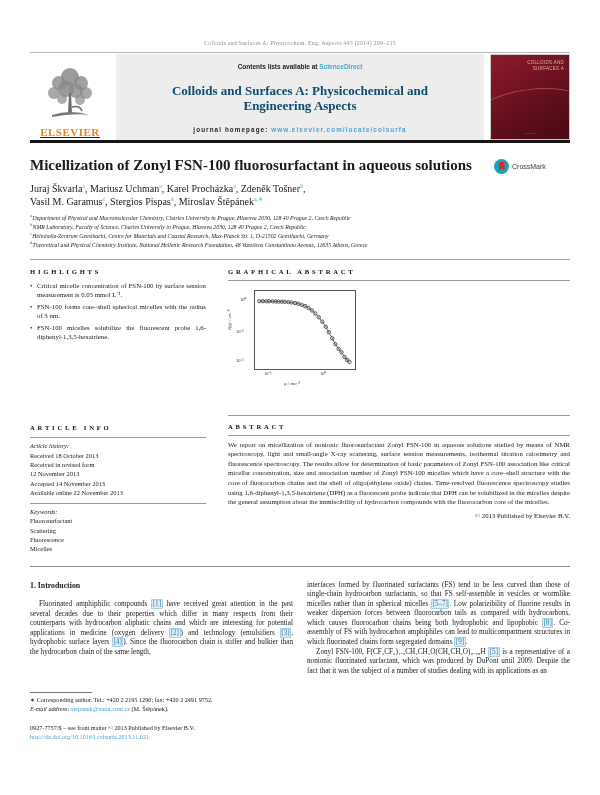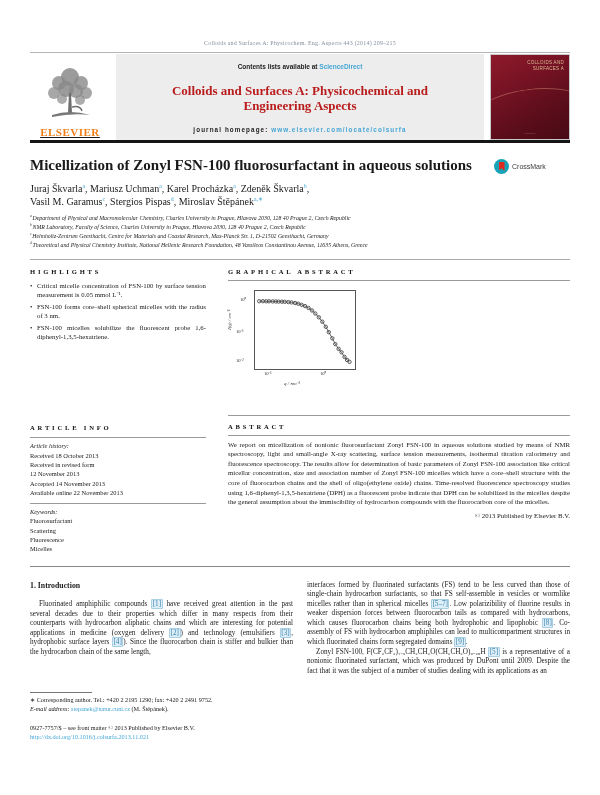--- a/index.html
+++ b/index.html
@@ -6,21 +6,21 @@
   .page{position:relative;width:600px;height:795px;background:#fff;overflow:hidden;
         font-family:"Liberation Serif",serif;color:#1a1a1a;box-sizing:border-box;}
   .cite-line{padding-top:40px;text-align:center;font-size:6px;color:#8591a0;letter-spacing:.2px;}
   .top-rule{border-top:1px solid #b5b5b5;margin:6px 30px 0;}
   
   .masthead{display:flex;margin:1px 30px 0;height:86px;}
   .logo-col{width:80px;display:flex;flex-direction:column;align-items:center;justify-content:flex-end;padding-bottom:2px;text-decoration:underline;}
   .elsevier-name{color:#ef7f1a;font-size:11px;font-weight:bold;letter-spacing:.5px;margin-top:1px;}
   .mast-center{flex:1;background:#ededed;margin:0 6px;text-align:center;padding:9px 6px 7px;display:flex;flex-direction:column;justify-content:space-between;}
   .contents-line{font-family:"Liberation Sans",sans-serif;font-size:6.5px;font-weight:bold;color:#222;}
-  .journal-title{font-size:13px;font-weight:600;line-height:1.18;color:#b91c1c;}
+  .journal-title{font-size:13px;font-weight:600;line-height:1.18;color:#0c4a6e;}
   .homepage-line{font-family:"Liberation Sans",sans-serif;font-size:6.3px;font-weight:bold;letter-spacing:1.1px;color:#222;}
   .blue{color:#45a6d6;text-decoration:none;}
   .cover{width:78px;position:relative;border:1px solid #c9c9c9;
          background:linear-gradient(150deg,#8e1a2b 0%,#731223 38%,#5a0d1a 70%,#470a14 100%);overflow:hidden;}
   .cover:after{content:"";position:absolute;left:-30px;top:34px;width:140px;height:70px;border-radius:50%;
                border-top:1px solid rgba(255,190,150,.35);transform:rotate(-8deg);}
   .cover-title{position:absolute;top:5px;right:5px;text-align:right;font-size:4.5px;line-height:1.3;
                color:#dcbb94;font-family:"Liberation Sans",sans-serif;letter-spacing:.3px;}
   .cover-foot{position:absolute;bottom:4px;left:0;right:0;text-align:center;font-size:3.5px;color:rgba(255,220,190,.55);}
   .black-rule{height:3px;background:#151515;margin:0 30px;}
@@ -137,21 +137,21 @@
     <h1 class="art-title">Micellization of Zonyl FSN-100 fluorosurfactant in aqueous solutions</h1>
     <div class="crossmark">
       <span class="cm-circle">
           <span class="cm-mark"></span>
         </span>
       <span class="cm-text">CrossMark</span>
     </div>
   </div>
 
   <div class="authors">
-    <div><span>Juraj Škvarla</span><span class="seg-sup">a</span><span>, Mariusz Uchman</span><span class="seg-sup">a</span><span>, Karel Procházka</span><span class="seg-sup">a</span><span>, Zdeněk Škvarla</span><span class="seg-sup">b</span><span>,</span></div>
+    <div><span>Juraj Škvarla</span><span class="seg-sup">a</span><span>, Mariusz Uchman</span><span class="seg-sup">a</span><span>, Karel Procházka</span><span class="seg-sup">a</span><span>, Zdeněk Tošner</span><span class="seg-sup">b</span><span>,</span></div>
     <div><span>Vasil M. Garamus</span><span class="seg-sup">c</span><span>, Stergios Pispas</span><span class="seg-sup">d</span><span>, Miroslav Štěpánek</span><span class="seg-sup">a,∗</span></div>
   </div>
 
   <div class="affils">
     <div><span class="seg-sup">a </span><span>Department of Physical and Macromolecular Chemistry, Charles University in Prague, Hlavova 2030, 128 40 Prague 2, Czech Republic</span></div>
     <div><span class="seg-sup">b </span><span>NMR Laboratory, Faculty of Science, Charles University in Prague, Hlavova 2030, 128 40 Prague 2, Czech Republic</span></div>
     <div><span class="seg-sup">c </span><span>Helmholtz-Zentrum Geesthacht, Centre for Materials and Coastal Research, Max-Planck Str. 1, D-21502 Geesthacht, Germany</span></div>
     <div><span class="seg-sup">d </span><span>Theoretical and Physical Chemistry Institute, National Hellenic Research Foundation, 48 Vassileos Constantinou Avenue, 11635 Athens, Greece</span></div>
   </div>
 

